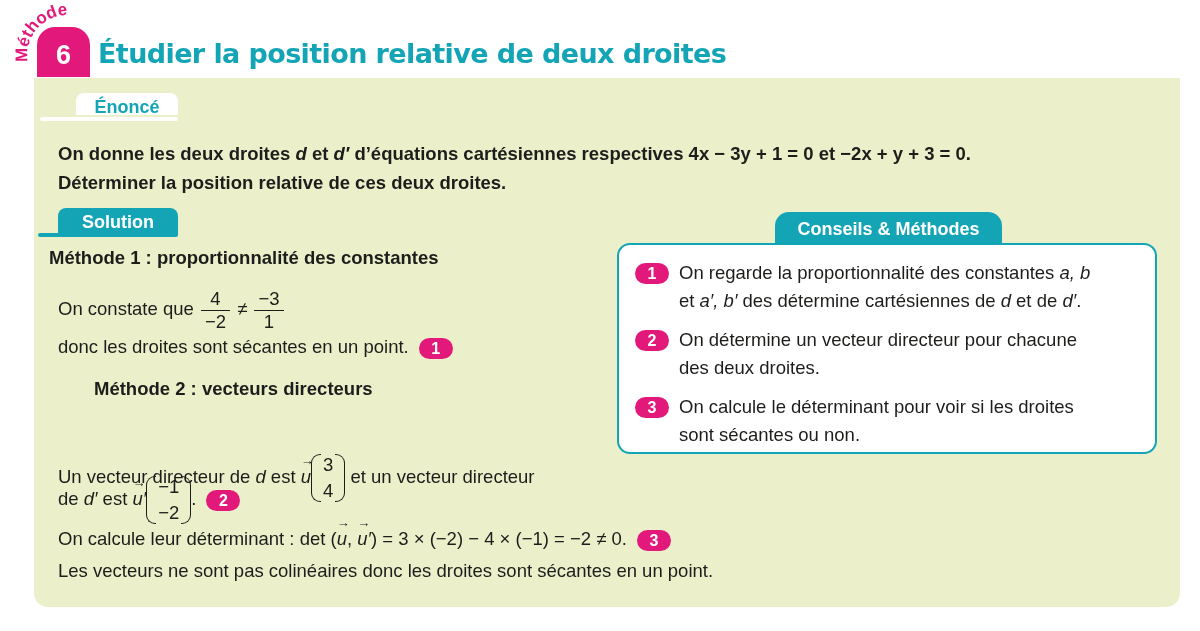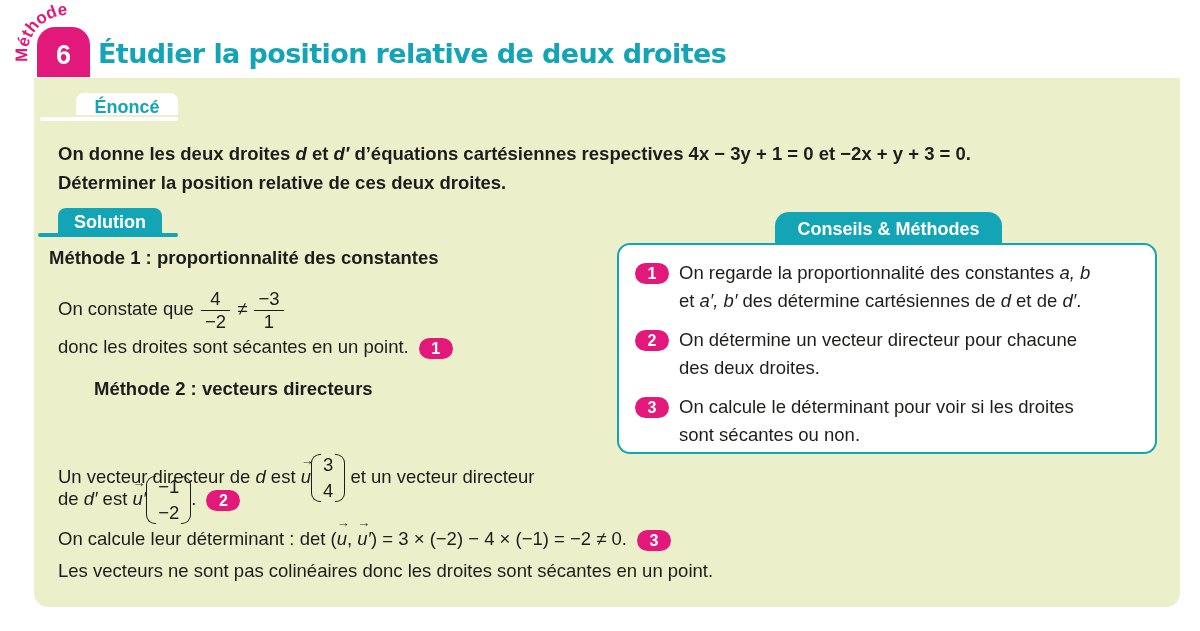--- a/index.html
+++ b/index.html
@@ -26,21 +26,21 @@
   }
 
   
   .enonce-tab {
     position: absolute; left: 58px; top: 93px; width: 102px; height: 22px;
     background: #fff; border-radius: 8px 8px 0 0;
     color: #13a5b6; font-weight: bold; font-size: 18px; text-align: center; line-height: 28px; margin-left: 18px;
   }
   .enonce-line { position: absolute; left: 40px; top: 117px; width: 138px; height: 4px; background: #fff; border-radius: 2px; }
   .solution-tab {
-    position: absolute; left: 58px; top: 208px; width: 104px; height: 27px;
+    position: absolute; left: 58px; top: 208px; width: 120px; height: 27px;
     background: #13a5b6; border-radius: 8px 8px 0 0;
     color: #fff; font-weight: bold; font-size: 18px; text-align: center; line-height: 28px;
   }
   .solution-line { position: absolute; left: 38px; top: 233px; width: 140px; height: 4px; background: #13a5b6; border-radius: 2px; }
 
   .text { position: absolute; white-space: nowrap; font-size: 18.5px; }
   .it { font-style: italic; }
 
   .statement-1 { left: 58px; top: 143px; font-weight: bold; }
   .statement-2 { left: 58px; top: 172px; font-weight: bold; }

